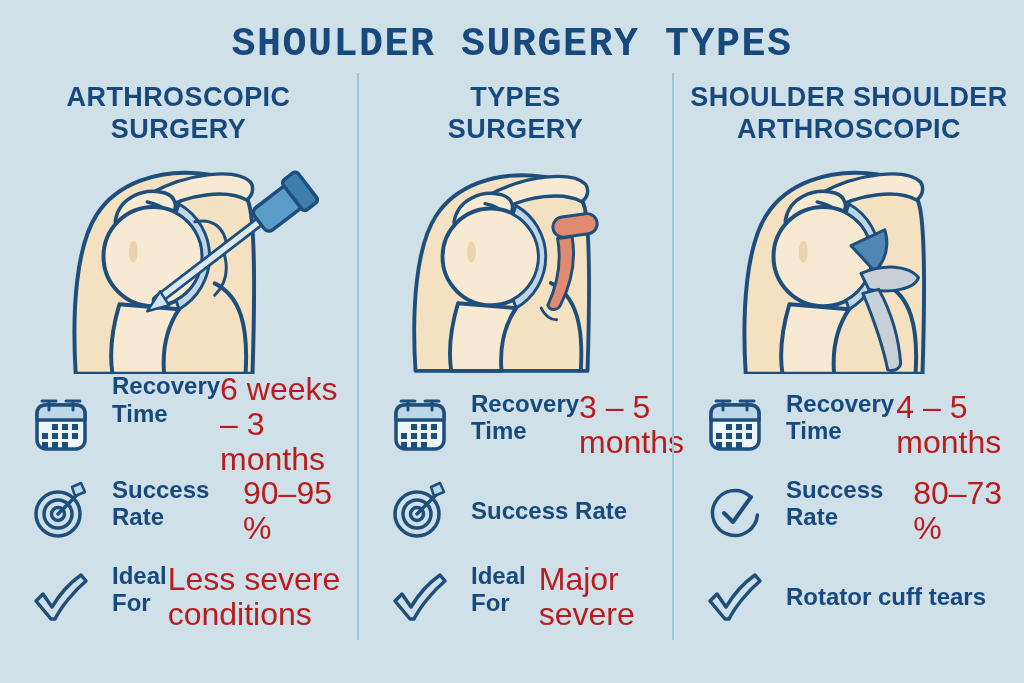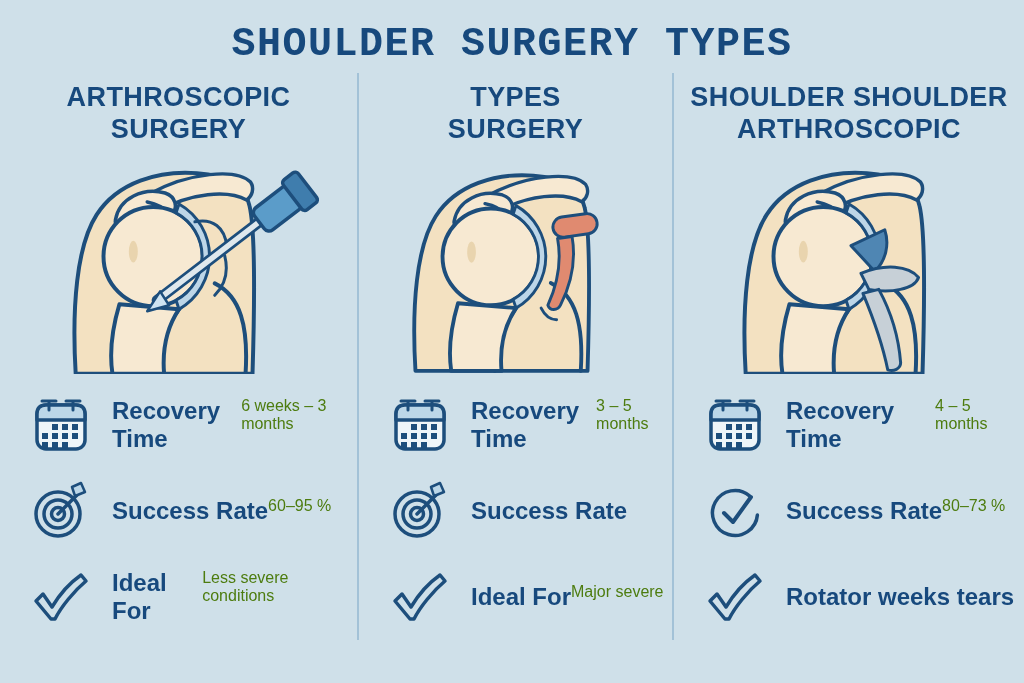--- a/index.html
+++ b/index.html
@@ -44,21 +44,21 @@
     margin-top:8px;
     padding-left:22px;
   }
   .stat{
     display:flex;align-items:center;gap:20px;
     height:86px;
   }
   .stat .icon-box{flex:0 0 62px;display:flex;justify-content:center;align-items:center;}
   .stat-text{display:flex;}
   .stat-label{font-size:24px;font-weight:bold;color:#17497d;line-height:1.15;}
-  .stat-value{font-size:16px;font-weight:normal;color:#4d7c0f;line-height:1.1;}
+  .stat-value{font-size:32px;font-weight:normal;color:#b91c1c;line-height:1.1;}
   .stat-value:empty{display:none;}
   svg{display:block;}
 </style>
 </head>
 <body>
 
 <div class="page">
 
   <h1 class="main-title">SHOULDER SURGERY TYPES</h1>
 
@@ -133,21 +133,21 @@
             <svg width="60" height="60" viewBox="0 0 60 60">
               <circle cx="27" cy="33" r="22" fill="none" stroke="#1d4e7c" stroke-width="3.5"></circle>
               <circle cx="27" cy="33" r="14" fill="none" stroke="#1d4e7c" stroke-width="3.5"></circle>
               <circle cx="27" cy="33" r="6.5" fill="none" stroke="#1d4e7c" stroke-width="3.5"></circle>
               <path d="M27,33 L48,12" stroke="#1d4e7c" stroke-width="3.5" stroke-linecap="round"></path>
               <path d="M44,15 L41,6 L50,2 L54,11 Z" fill="#bcd7e8" stroke="#1d4e7c" stroke-width="2.5" stroke-linejoin="round"></path>
             </svg>
           </span>
           <span class="stat-text">
             <span class="stat-label">Success Rate</span>
-            <span class="stat-value">60–95 %</span>
+            <span class="stat-value">90–95 %</span>
           </span>
         </div>
         <div class="stat">
           <span class="icon-box">
             <svg width="62" height="54" viewBox="0 0 62 54">
               <path d="M6,31 L13,24 L22,37 C31,22 41,12 51,5 L56,11 C44,21 31,37 25,49 L21,49 Z" fill="#cfe0e9" stroke="#1d4e7c" stroke-width="3.5" stroke-linejoin="round"></path>
             </svg>
           </span>
           <span class="stat-text">
             <span class="stat-label">Ideal For</span>
@@ -299,21 +299,21 @@
             <span class="stat-value">80–73 %</span>
           </span>
         </div>
         <div class="stat">
           <span class="icon-box">
             <svg width="62" height="54" viewBox="0 0 62 54">
               <path d="M6,31 L13,24 L22,37 C31,22 41,12 51,5 L56,11 C44,21 31,37 25,49 L21,49 Z" fill="#cfe0e9" stroke="#1d4e7c" stroke-width="3.5" stroke-linejoin="round"></path>
             </svg>
           </span>
           <span class="stat-text">
-            <span class="stat-label">Rotator weeks tears</span>
+            <span class="stat-label">Rotator cuff tears</span>
 
           </span>
         </div>
       </div>
     </section>
 
   </div>
 </div>
 
 </body></html>

